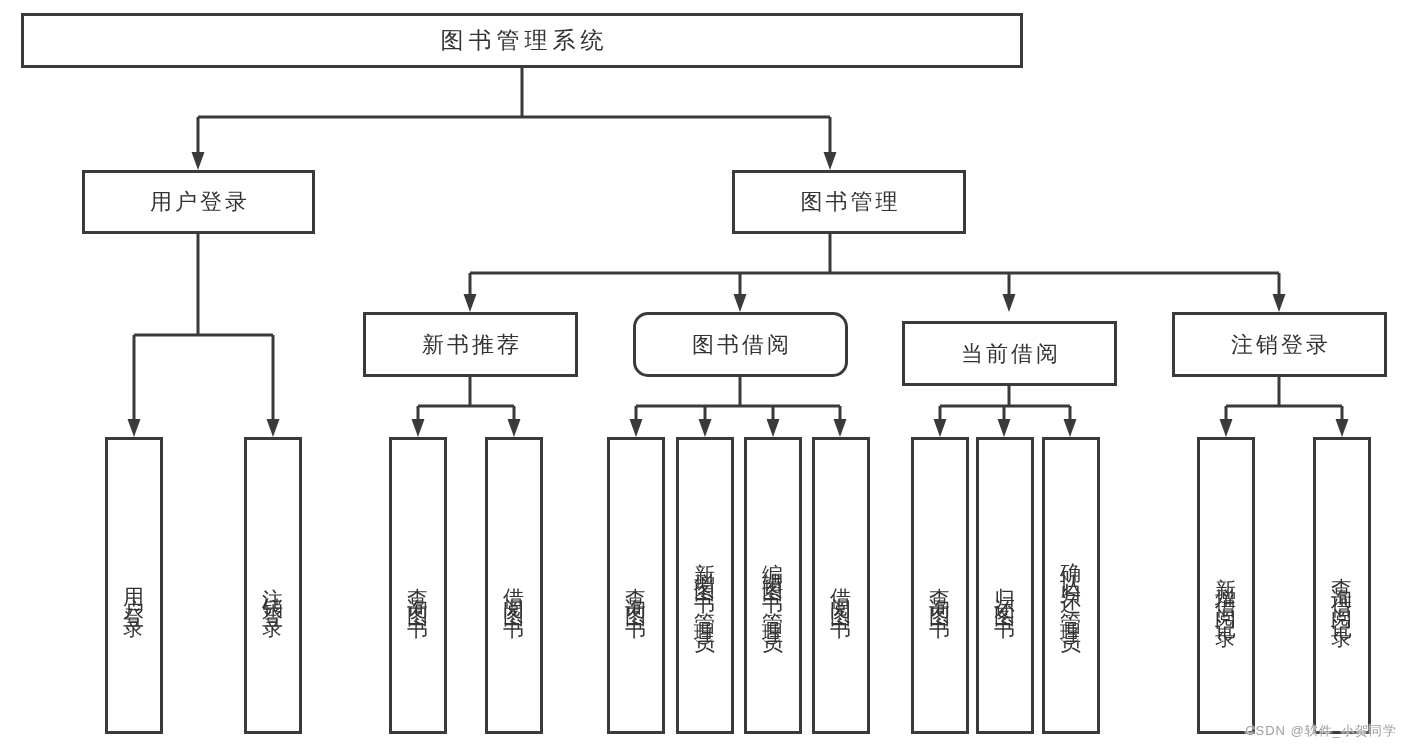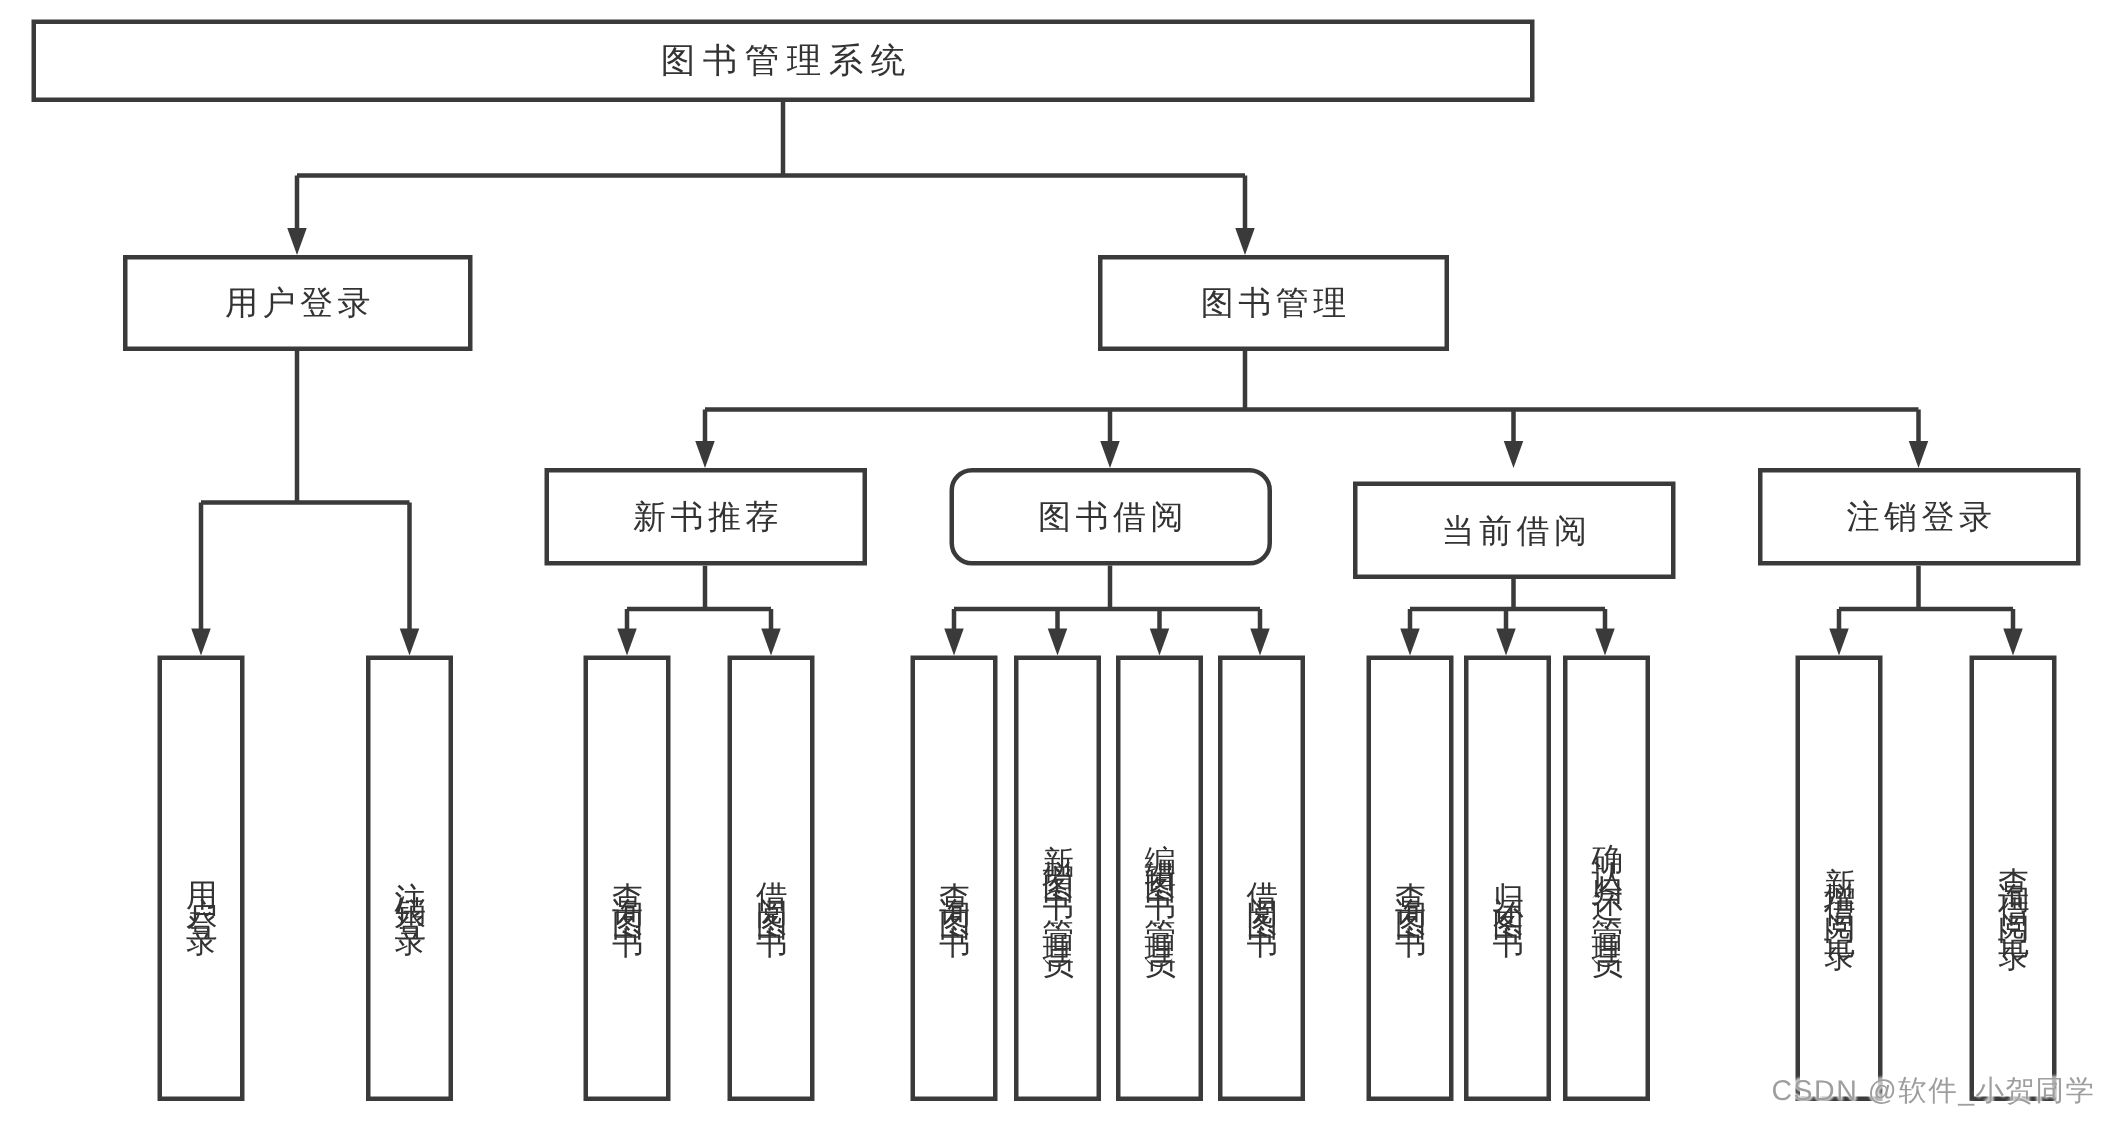--- a/index.html
+++ b/index.html
@@ -51,21 +51,21 @@
     font-size: 21px;
     letter-spacing: 10px;
     color: #333333;
     line-height: 1;
     padding-top: 10px;
   }
   .watermark {
     position: absolute;
     right: 8px;
     bottom: 7px;
-    font-size: 19px;
+    font-size: 13px;
     letter-spacing: 1px;
     color: #9e9e9e;
     text-shadow: 0 0 2px #ffffff, 1px 1px 2px #ffffff, -1px -1px 2px #ffffff;
     white-space: nowrap;
   }
 </style>
 </head>
 <body>
 
 <div id="canvas">

